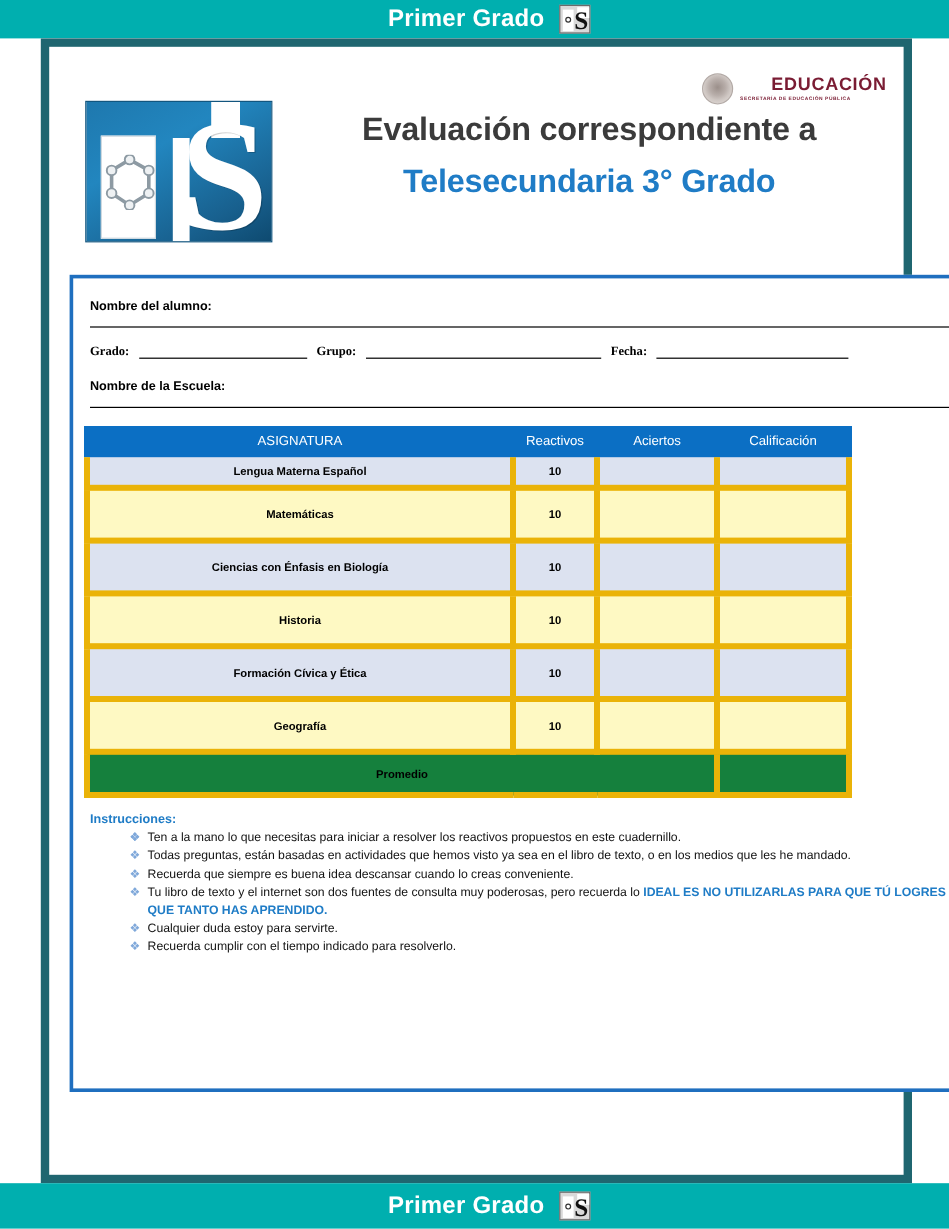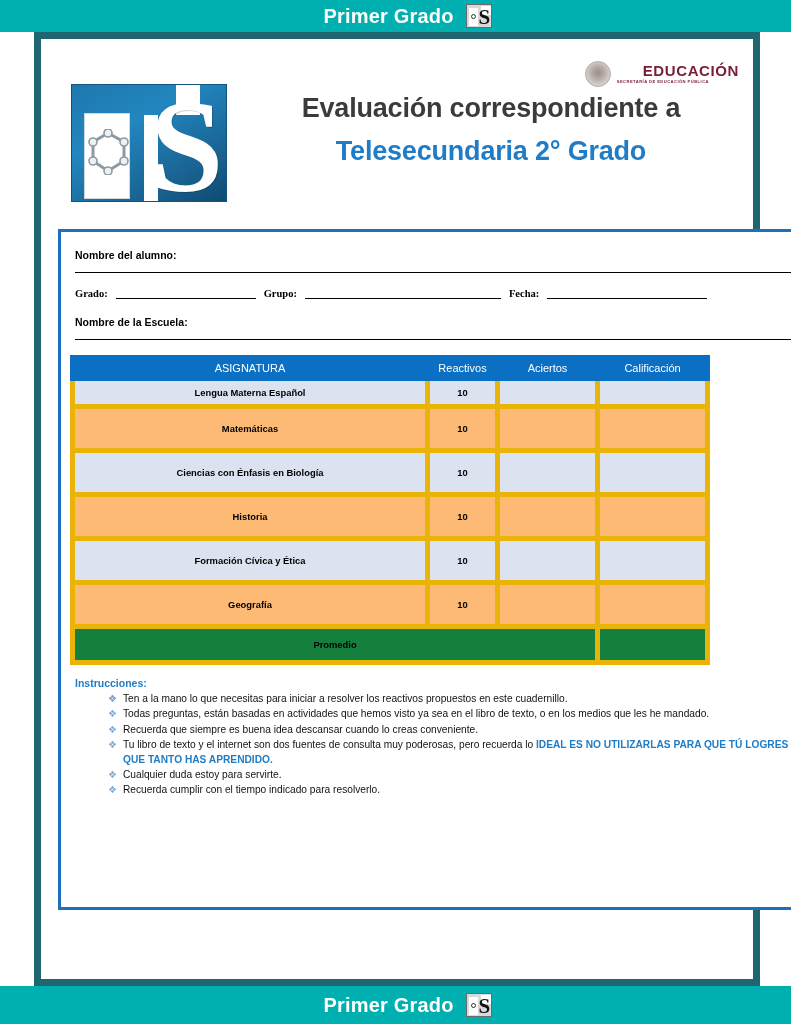--- a/index.html
+++ b/index.html
@@ -253,21 +253,21 @@
     font-weight: normal;
     height: 21px;
     border-color: #0B6FC4;
   }
   #grades tbody td {
     font-size: 9.4px;
     font-weight: bold;
     color: #000;
   }
   .row-a td { background: #DCE2F0; }
-  .row-b td { background: #fdba74; }
+  .row-b td { background: #fef9c3; }
   .r-tall td { height: 44px; }
   .r-short td { height: 28px; }
   .row-avg td {
     background: #15803d;
     height: 36px;
     border-top: 1.6px solid #555;
   }
 
   
   #instructions {
@@ -341,21 +341,21 @@
           <circle cx="38" cy="13" r="4" fill="#eef1f3" stroke="#8d9aa3" stroke-width="1.6"></circle>
           <circle cx="38" cy="32" r="4" fill="#eef1f3" stroke="#8d9aa3" stroke-width="1.6"></circle>
           <circle cx="22" cy="42" r="4" fill="#eef1f3" stroke="#8d9aa3" stroke-width="1.6"></circle>
           <circle cx="7" cy="32" r="4" fill="#eef1f3" stroke="#8d9aa3" stroke-width="1.6"></circle>
           <circle cx="7" cy="13" r="4" fill="#eef1f3" stroke="#8d9aa3" stroke-width="1.6"></circle>
         </svg>
       </div>
 
       <div id="title-block">
         <div id="title-line1">Evaluación correspondiente a</div>
-        <div id="title-line2">Telesecundaria 2° Grado</div>
+        <div id="title-line2">Telesecundaria 3° Grado</div>
       </div>
     </div>
 
     <div id="card">
 
       <div id="student-info">
 
         <div class="si-row-full">
           <span class="si-label">Nombre del alumno:</span>
         </div>

